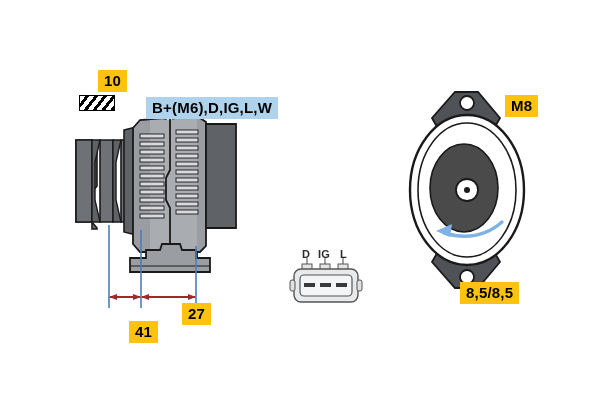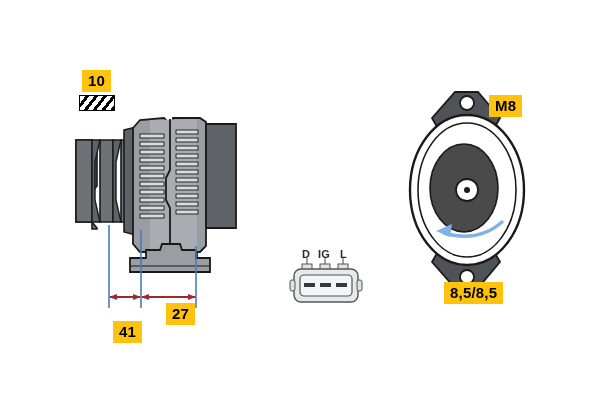--- a/index.html
+++ b/index.html
@@ -24,20 +24,21 @@
     font-weight: bold;
     line-height: 1;
     white-space: nowrap;
     color: #000000;
     letter-spacing: 0.2px;
   }
   .chip-yellow {
     background: #FFC20E;
     padding: 3px 6px 4px 6px;
     font-size: 15px;
+    margin-left: 16px;
   }
   .chip-blue {
     background: #AFD3EC;
     padding: 3px 6px 4px 6px;
     font-size: 15px;
   }
 
   
   .hatch-symbol {
     position: absolute;
@@ -222,20 +223,21 @@
         <polygon points="436,231 452,224 450,237" fill="#7FB2E5"></polygon>
       </g>
     </g>
 
   </svg>
 
   <div class="chip chip-yellow" style="left:82px; top:70px;">10</div>
 
   <div class="hatch-symbol" style="left:79px; top:95px;"></div>
 
+  <div class="chip chip-blue" style="left:146px; top:97px;">B+(M6),D,IG,L,W</div>
 
 
   <div class="chip chip-yellow" style="left:113px; top:321px;">41</div>
 
   <div class="chip chip-yellow" style="left:166px; top:303px;">27</div>
 
   <div class="pin-label" style="left:302px; top:248px;">D</div>
   <div class="pin-label" style="left:318px; top:248px;">IG</div>
   <div class="pin-label" style="left:340px; top:248px;">L</div>
 

